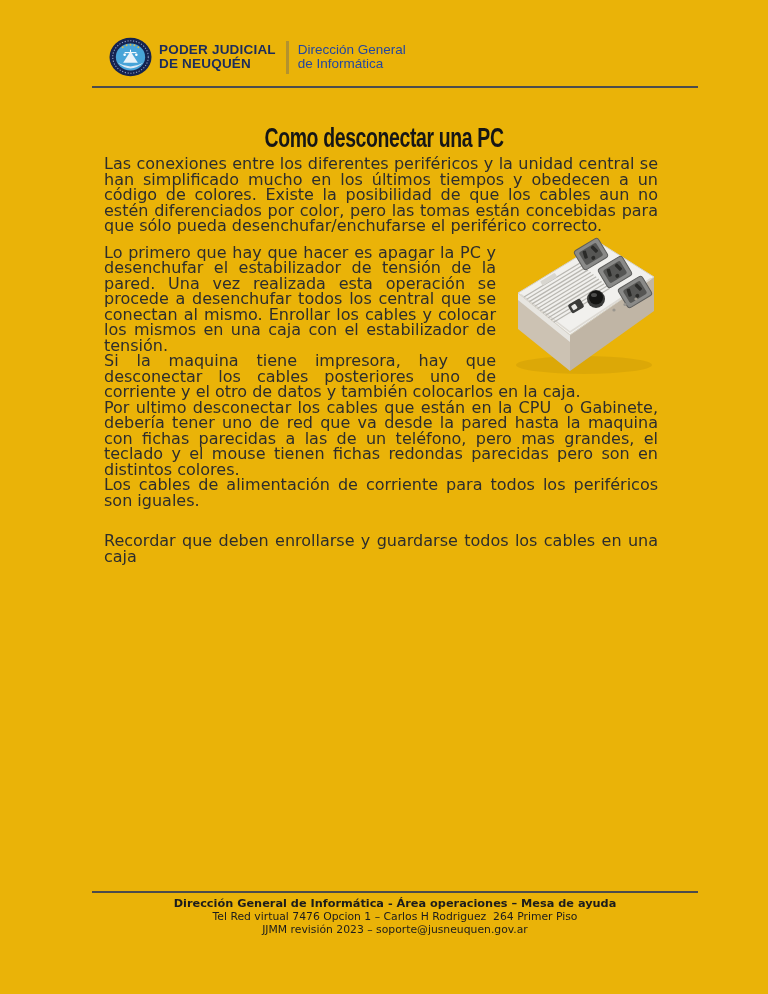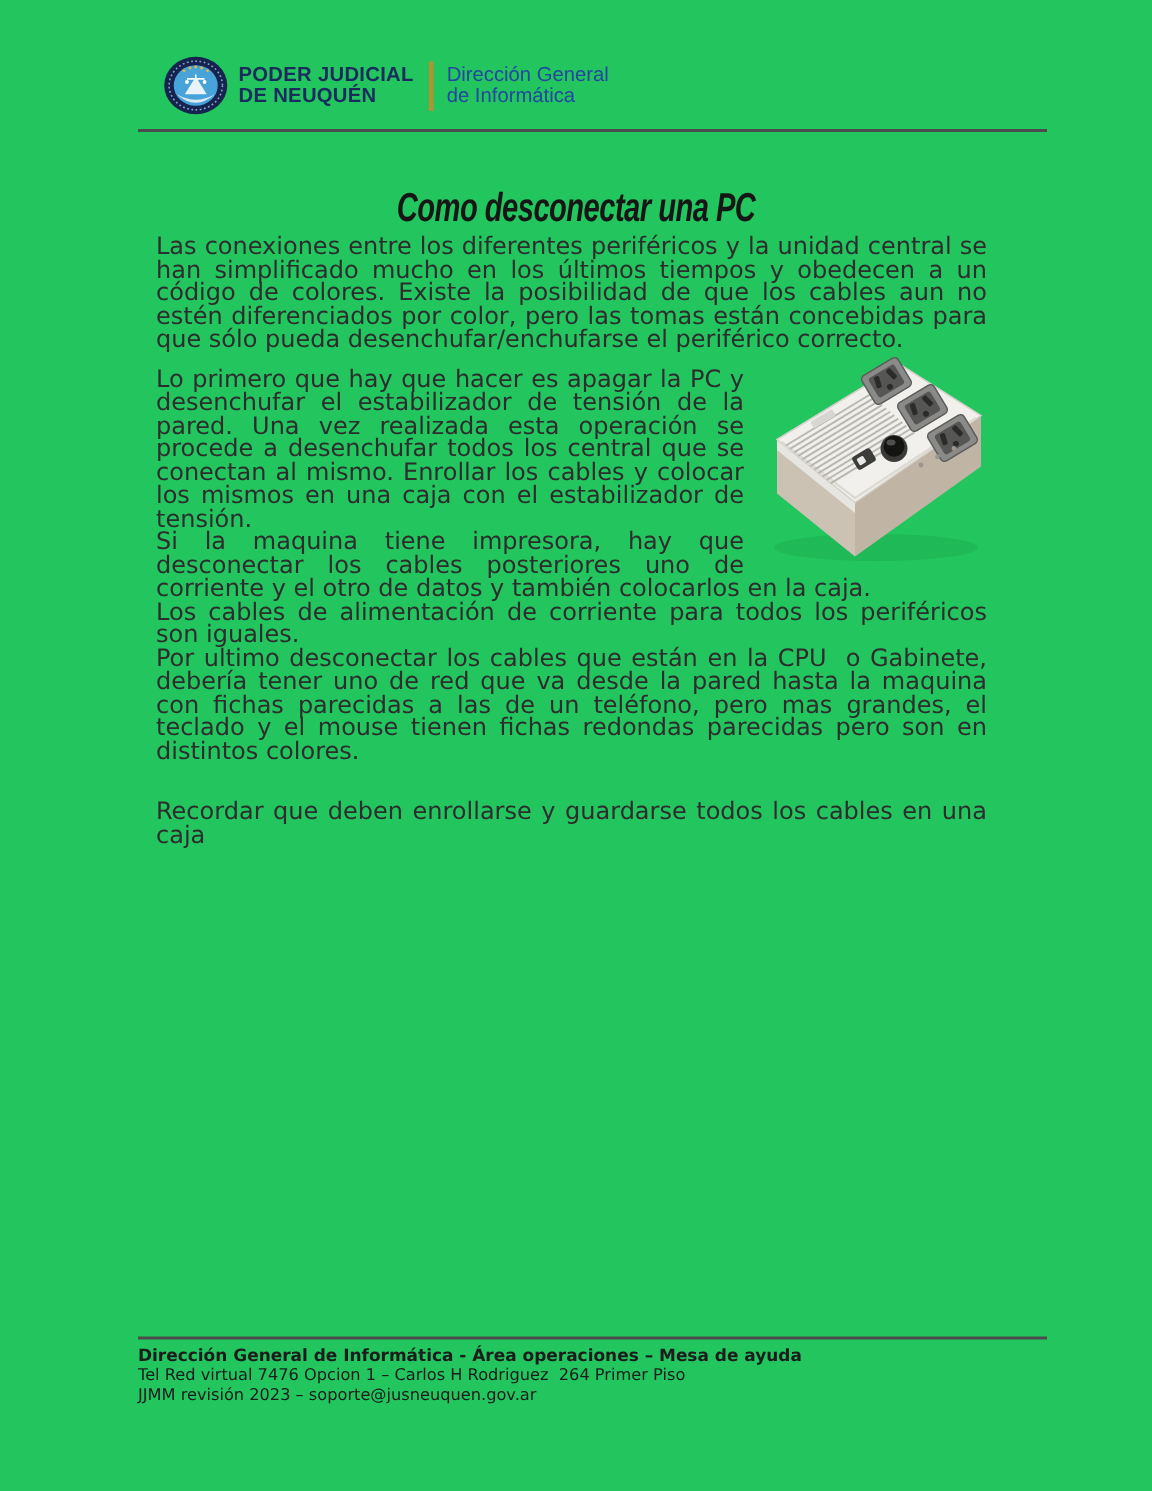--- a/index.html
+++ b/index.html
@@ -1,17 +1,17 @@
 <!DOCTYPE html>
 <html><head>
 <meta charset="utf-8">
 <style>
   html,body { margin:0; padding:0; background:#ffffff; }
   .page {
-    position:relative; width:768px; height:994px; background:#22c55e;
+    position:relative; width:768px; height:994px; background:#eab308;
     font-family:"DejaVu Sans", sans-serif; overflow:hidden;
   }
 
   
   .header { position:absolute; left:109px; top:37px; display:flex; align-items:center; }
   .logo { width:43px; height:40px; flex:0 0 auto; }
   .brand {
     margin-left:7px; color:#1b2c5c; font-weight:bold; font-size:13.5px;
     line-height:14px; font-family:"Liberation Sans", sans-serif; letter-spacing:0.2px;
     white-space:nowrap;
@@ -20,40 +20,40 @@
   .dept {
     color:#2447a0; font-weight:normal; font-size:13.5px; line-height:14px;
     font-family:"Liberation Sans", sans-serif; white-space:nowrap;
   }
 
   .rule { position:absolute; left:92px; width:606px; height:2px; background:#4c4c4c; }
   .rule-top { top:86px; }
   .rule-bottom { top:891px; }
 
   
-  .title-wrap { position:absolute; top:117px; left:0; width:768px; text-align:center; margin:0;font-style:italic; }
+  .title-wrap { position:absolute; top:117px; left:0; width:768px; text-align:center; margin:0; }
   .title {
     display:inline-block; font-family:"Liberation Sans", sans-serif; font-weight:bold;
     font-size:27px; color:#161616; transform:scaleX(0.72); transform-origin:50% 50%;
     letter-spacing:-0.5px; white-space:nowrap;
   }
 
   
   .content {
     position:absolute; left:104px; top:156px; width:554px;
     font-size:16px; line-height:15.5px; color:#2d2d2d; text-align:justify;
   }
   .content p { margin:0; white-space:pre-wrap; }
   .p-intro { margin-bottom:11px !important; }
   .figure { float:right; width:152px; height:140px; margin:-8px 0 4px 10px; }
   .reminder { margin-top:25px !important; }
 
   
   .footer-text {
-    position:absolute; left:92px; top:897px; width:606px; 
+    position:absolute; left:92px; top:897px; width:606px; text-align:center;
     color:#1c1c1c; font-size:10.8px; line-height:13px;
   }
   .footer-text div { white-space:pre-wrap; }
   .footer-bold { font-weight:bold; font-size:11.3px; }
 </style>
 </head>
 <body>
 
 <div class="page">
 
@@ -144,22 +144,22 @@
         <g transform="translate(70,69) rotate(-31)">
           <rect x="-7" y="-5" width="14" height="10" rx="2" fill="#3c3c3a"></rect>
           <rect x="-4.5" y="-2.5" width="5" height="5" rx="1" fill="#e8e8e6"></rect>
         </g>
         <circle cx="108" cy="73" r="1.6" fill="#9a968e"></circle>
         <circle cx="119" cy="67.5" r="1.6" fill="#9a968e"></circle>
         <circle cx="130" cy="62" r="1.6" fill="#9a968e"></circle>
       </svg>
       <p>Lo primero que hay que hacer es apagar la PC y desenchufar el estabilizador de tensión de la pared. Una vez realizada esta operación se procede a desenchufar todos los central que se conectan al mismo. Enrollar los cables y colocar los mismos en una caja con el estabilizador de tensión.</p>
       <p>Si la maquina tiene impresora, hay que desconectar los cables posteriores uno de corriente y el otro de datos y también colocarlos en la caja.</p>
+      <p>Por ultimo desconectar los cables que están en la CPU  o Gabinete, debería tener uno de red que va desde la pared hasta la maquina con fichas parecidas a las de un teléfono, pero mas grandes, el teclado y el mouse tienen fichas redondas parecidas pero son en distintos colores.</p>
       <p>Los cables de alimentación de corriente para todos los periféricos son iguales.</p>
-      <p>Por ultimo desconectar los cables que están en la CPU  o Gabinete, debería tener uno de red que va desde la pared hasta la maquina con fichas parecidas a las de un teléfono, pero mas grandes, el teclado y el mouse tienen fichas redondas parecidas pero son en distintos colores.</p>
     </div>
 
     <p class="reminder">Recordar que deben enrollarse y guardarse todos los cables en una caja</p>
   </main>
 
   <div class="rule rule-bottom"></div>
   <footer class="footer-text">
     <div class="footer-bold">Dirección General de Informática - Área operaciones – Mesa de ayuda</div>
     <div>Tel Red virtual 7476 Opcion 1 – Carlos H Rodriguez  264 Primer Piso</div>
     <div>JJMM revisión 2023 – soporte@jusneuquen.gov.ar</div>

